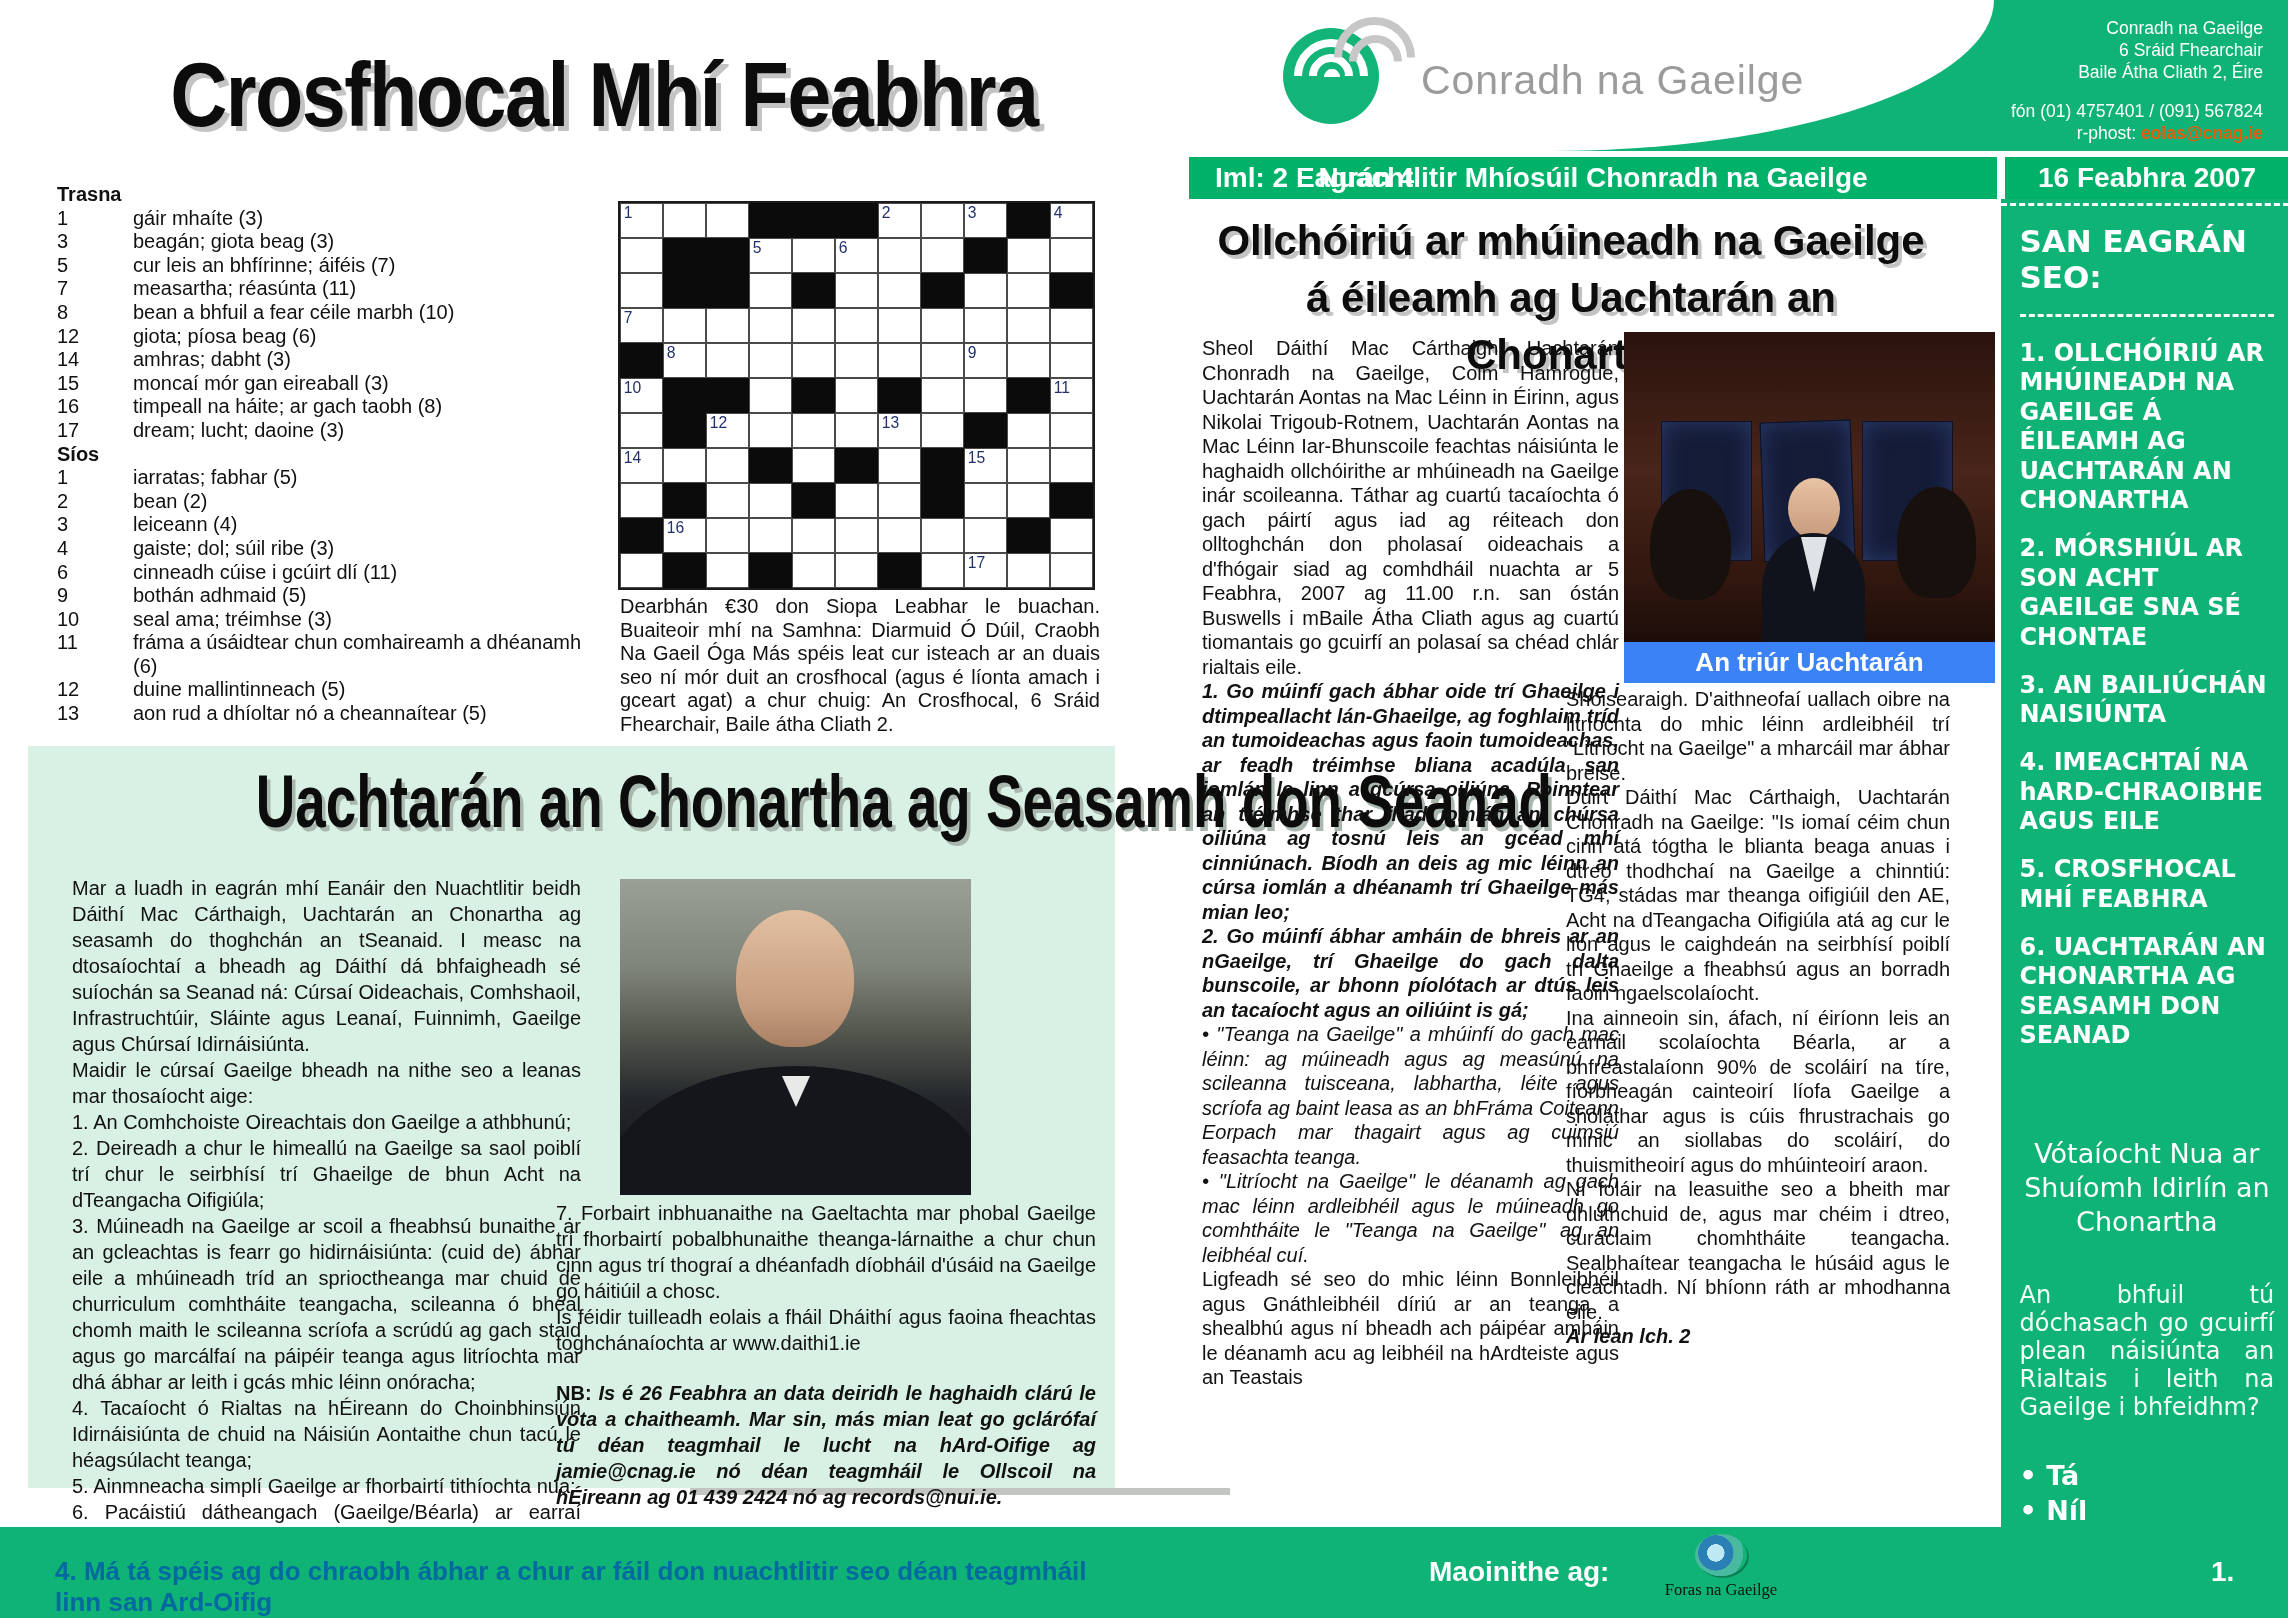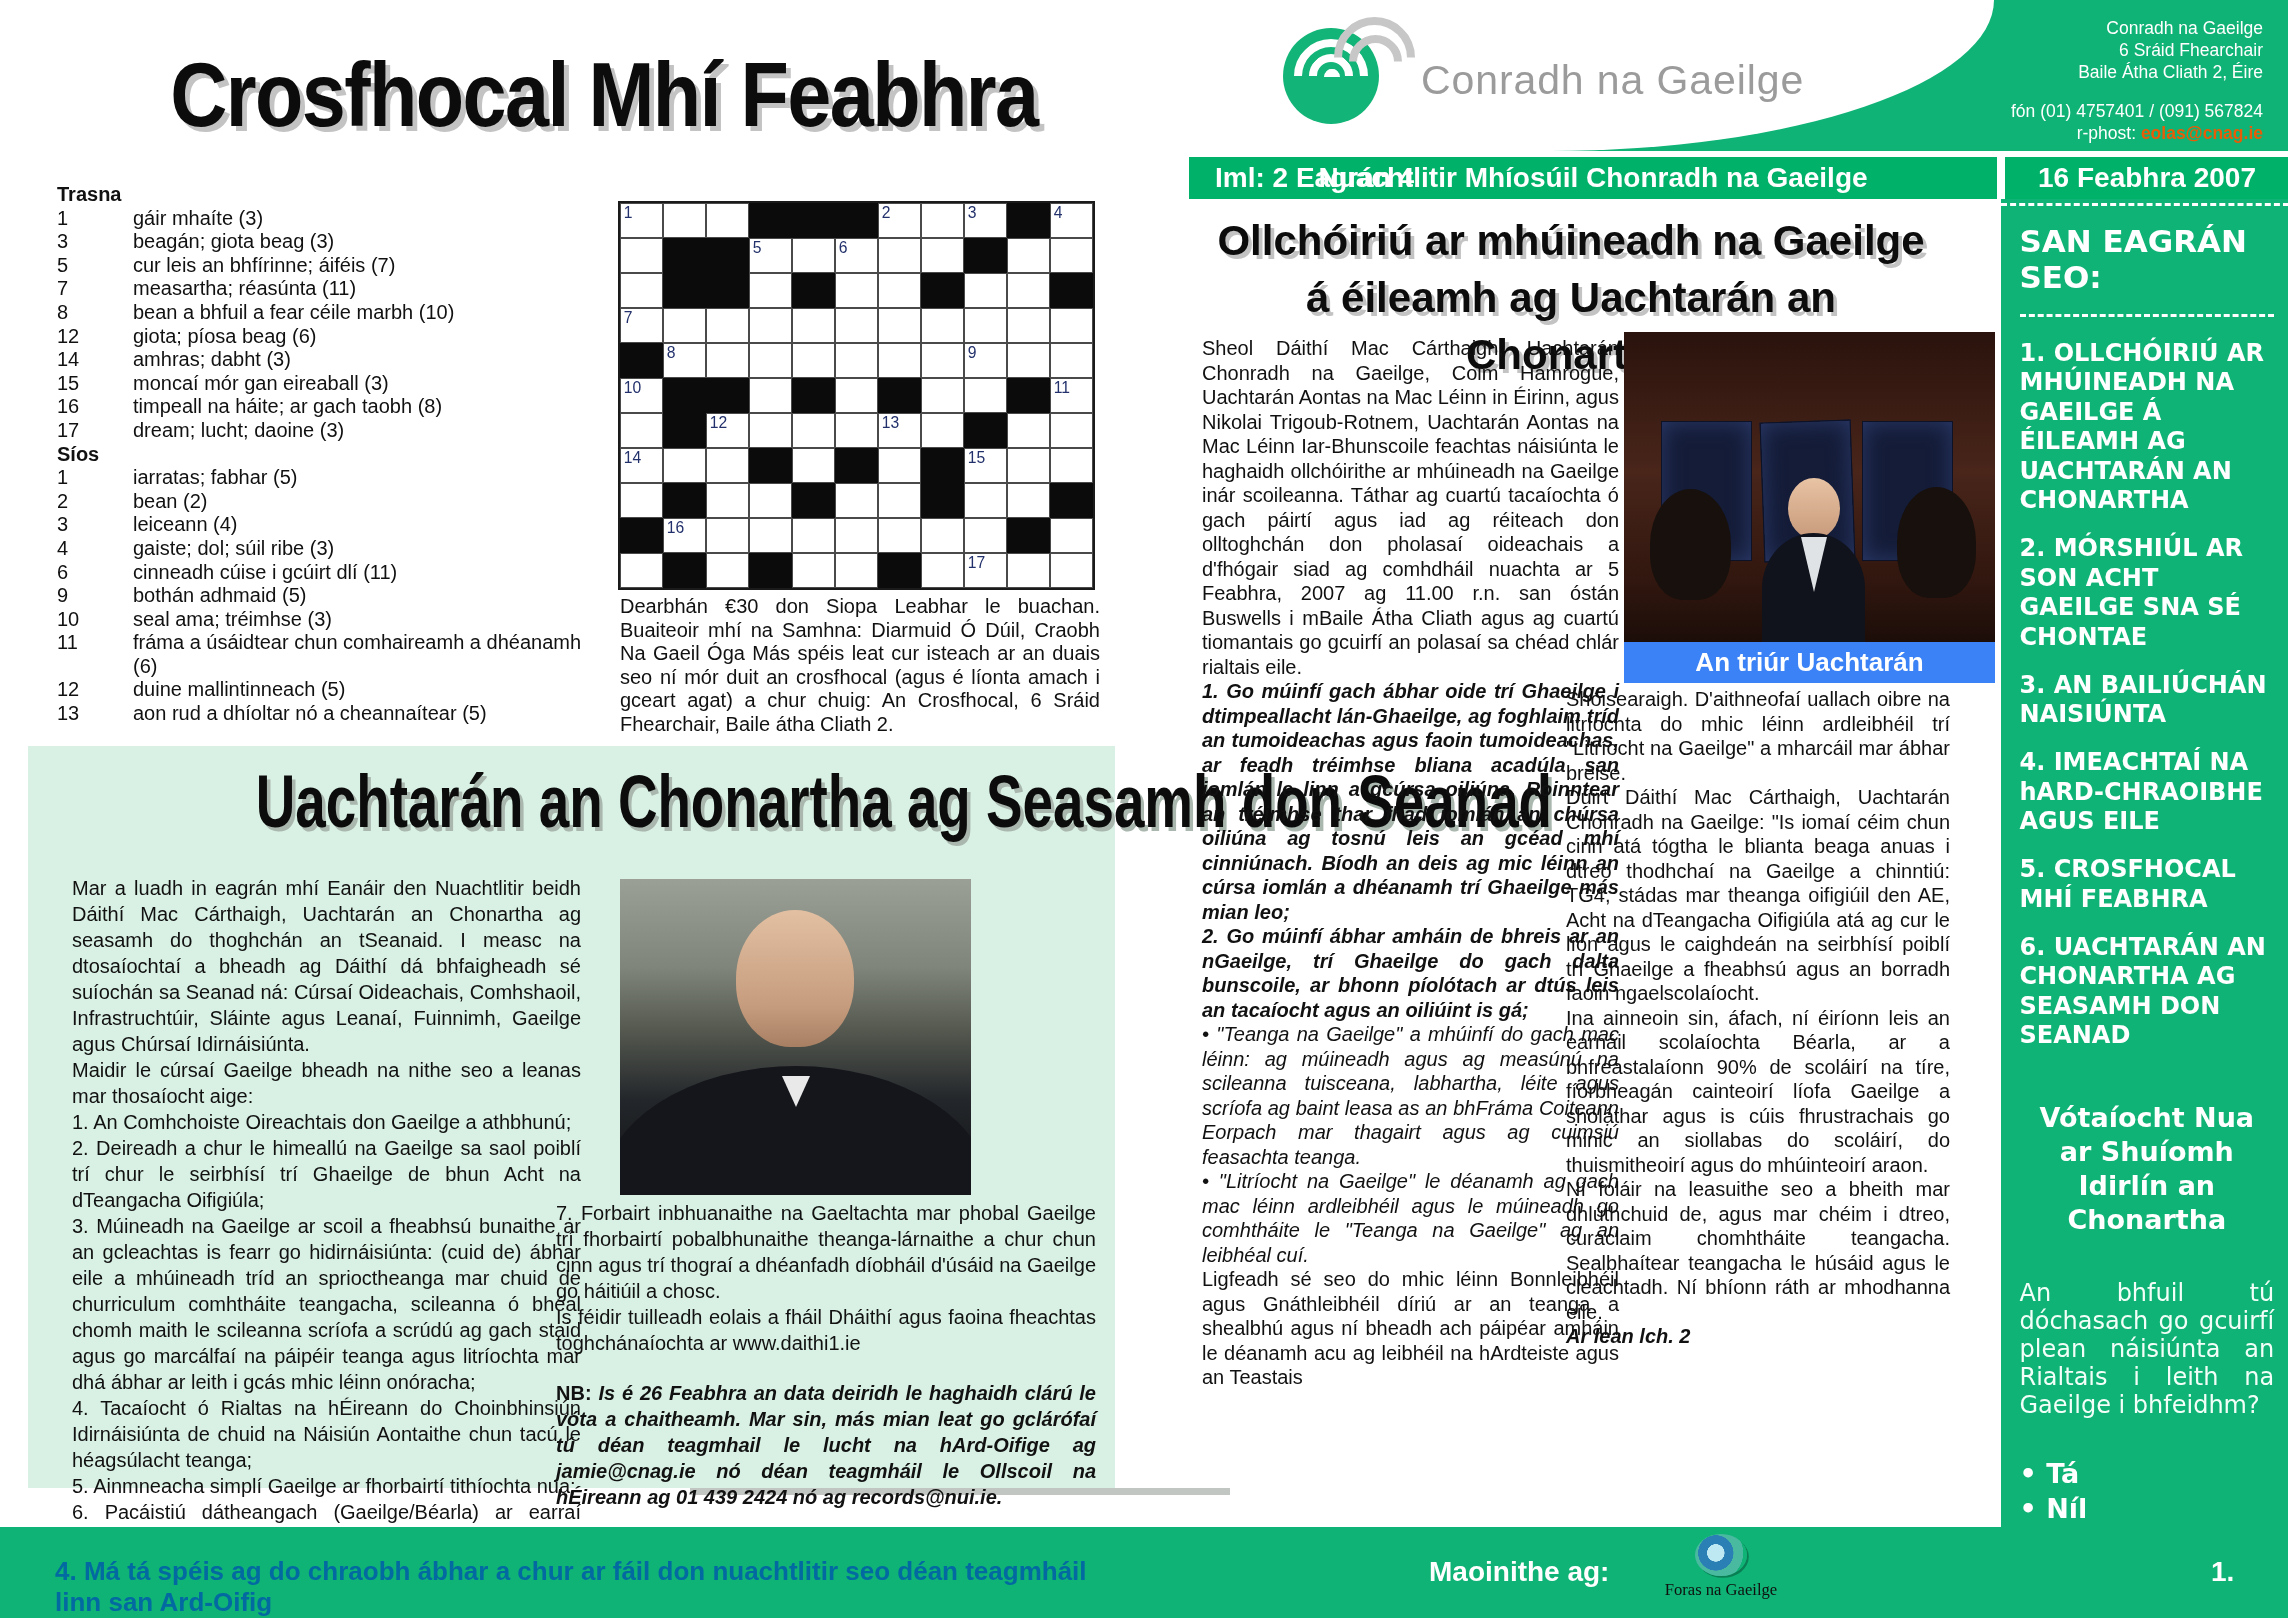--- a/index.html
+++ b/index.html
@@ -100,21 +100,21 @@
                font-weight:bold;font-size:26px;display:flex;align-items:center;justify-content:center;}
 
   
   .sidebar{left:2001px;top:199px;width:288px;height:1328px;background:#0fb376;color:#fff;
            font-family:"DejaVu Sans",sans-serif;}
   .dash{border-top:3.7px dashed #fff;width:100%;}
   .sb-inner{position:absolute;left:18.5px;right:14.8px;top:0;}
   .sb-title{font-size:31px;font-weight:bold;margin:24px 0 18.5px 0;letter-spacing:0;}
   .toc{margin-top:22px;}
   .toc-item{font-size:24px;font-weight:bold;line-height:29.5px;margin-bottom:18.5px;}
-  .poll-title{font-size:27px;font-weight:bold;text-align:center;line-height:34px;margin-top:50px;}
+  .poll-title{font-size:27px;font-weight:normal;text-align:center;line-height:34px;margin-top:86px;}
   .poll-q{font-size:24px;line-height:28px;text-align:justify;margin-top:42px;color:#f2fff9;}
   .poll-opts{margin-top:37px;}
   .poll-opt{font-size:27px;font-weight:bold;line-height:35px;}
   .poll-opt::before{content:"• ";}
   .poll-note{font-size:24px;line-height:28px;text-align:justify;margin-top:55px;color:#f2fff9;}
 
   
   .footer{left:0;top:1527px;width:2289px;height:91px;background:#0fb376;}
   .foot-left{left:55px;top:1556px;width:1071px;color:#0369a1;font-weight:bold;font-size:26px;}
   .funded{left:1429px;top:1556px;color:#fff;font-weight:bold;font-size:28px;}

